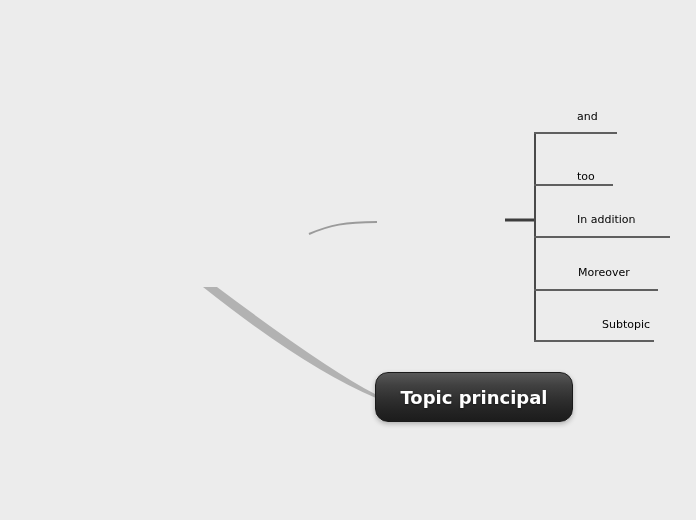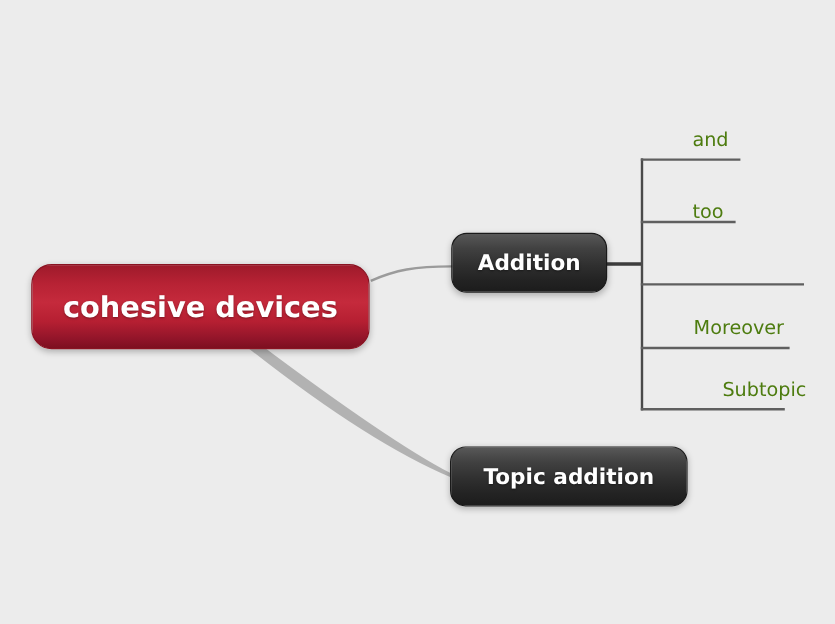--- a/index.html
+++ b/index.html
@@ -51,23 +51,23 @@
   .node-addition{
     left:376px; top:194px;
     width:130px; height:50px;
   }
   .node-topic{
     left:375px; top:372px;
     width:198px; height:50px;
   }
   .child-label{
     position:absolute;
-    font-size:16px;
+    font-size:11px;
     line-height:20px;
-    color:#4d7c0f;
+    color:#000000;
     cursor:pointer;
     white-space:nowrap;
   }
 </style>
 </head>
 <body>
 
 <div class="canvas">
 
   <svg class="lines" viewBox="0 0 696 520" xmlns="http://www.w3.org/2000/svg">
@@ -80,30 +80,25 @@
 
     <line x1="535" y1="132" x2="535" y2="342" stroke-width="2" stroke="#4a4a4a"></line>
 
     <line x1="534" y1="133" x2="617" y2="133" stroke-width="2" stroke="#5f5f5f"></line>
     <line x1="534" y1="185" x2="613" y2="185" stroke-width="2" stroke="#5f5f5f"></line>
     <line x1="534" y1="237" x2="670" y2="237" stroke-width="2" stroke="#5f5f5f"></line>
     <line x1="534" y1="290" x2="658" y2="290" stroke-width="2" stroke="#5f5f5f"></line>
     <line x1="534" y1="341" x2="654" y2="341" stroke-width="2" stroke="#5f5f5f"></line>
   </svg>
 
-  <div class="node node-root">
-    <span>cohesive devices</span>
-  </div>
 
-  <div class="node node-dark node-addition">
-    <span>Addition</span>
-  </div>
 
   <div class="node node-dark node-topic">
-    <span>Topic addition</span>
+    <span>Topic principal</span>
   </div>
 
   <div class="child-label" style="left:577px;top:107px;">and</div>
   <div class="child-label" style="left:577px;top:167px;">too</div>
+  <div class="child-label" style="left:577px;top:210px;">In addition</div>
   <div class="child-label" style="left:578px;top:263px;">Moreover</div>
   <div class="child-label" style="left:602px;top:315px;">Subtopic</div>
 
 </div>
 
 </body></html>

